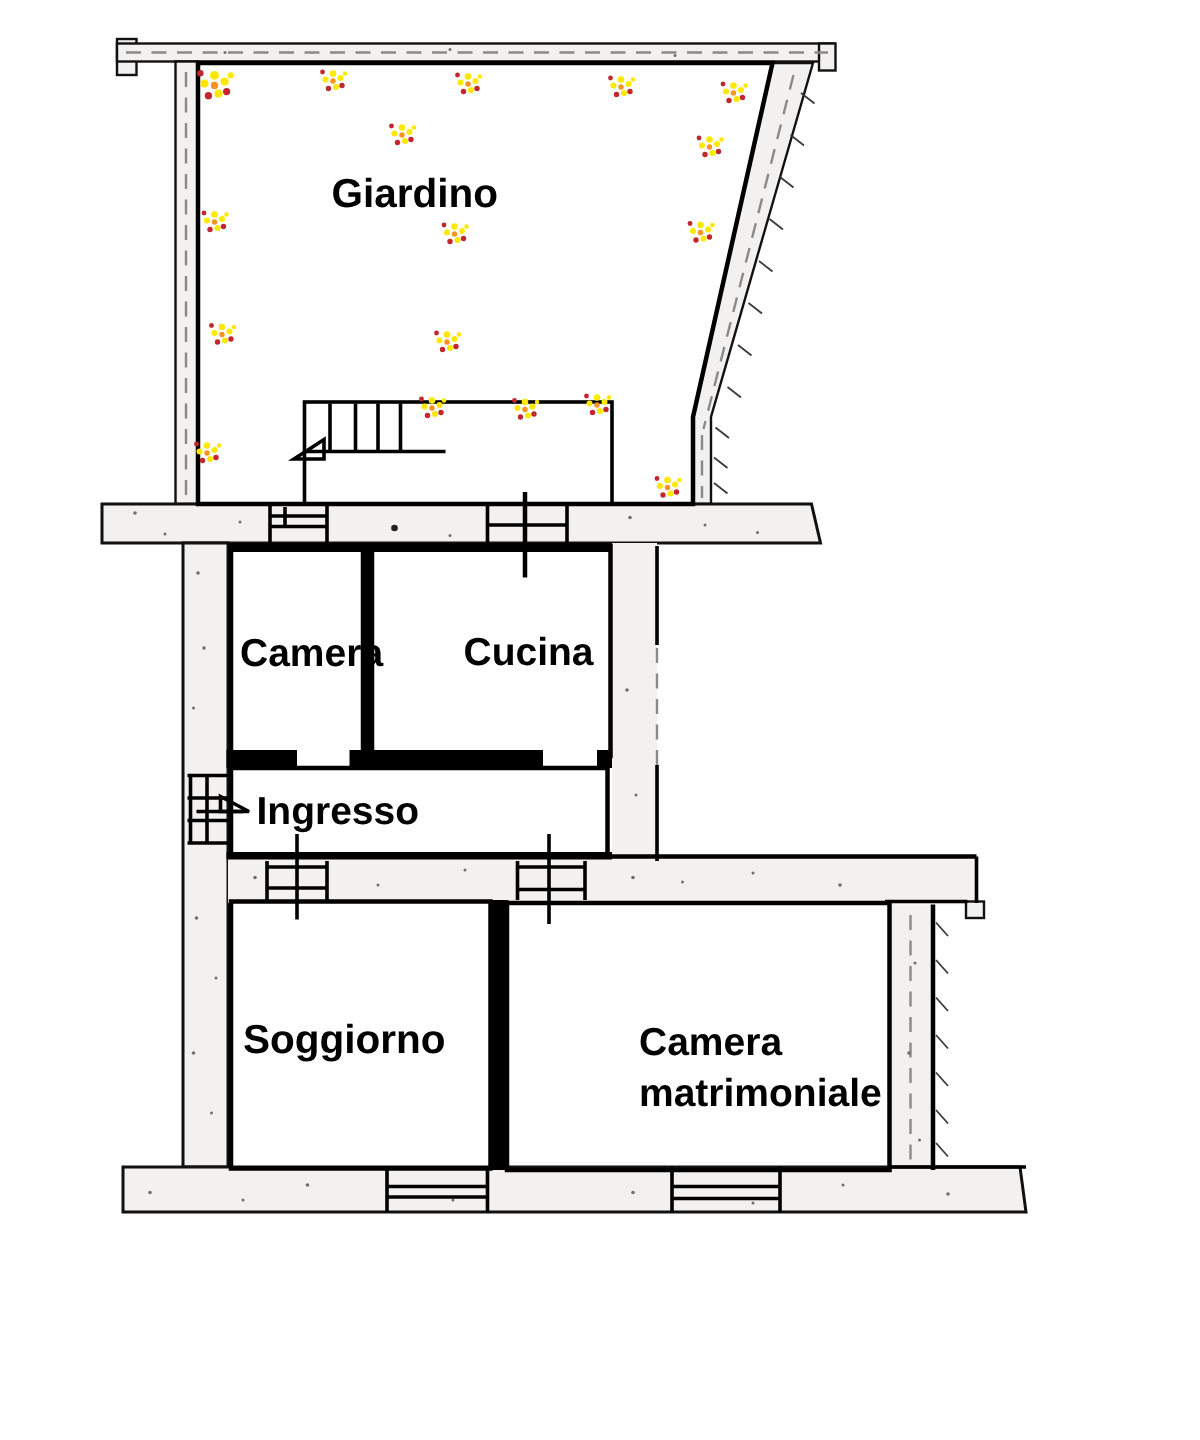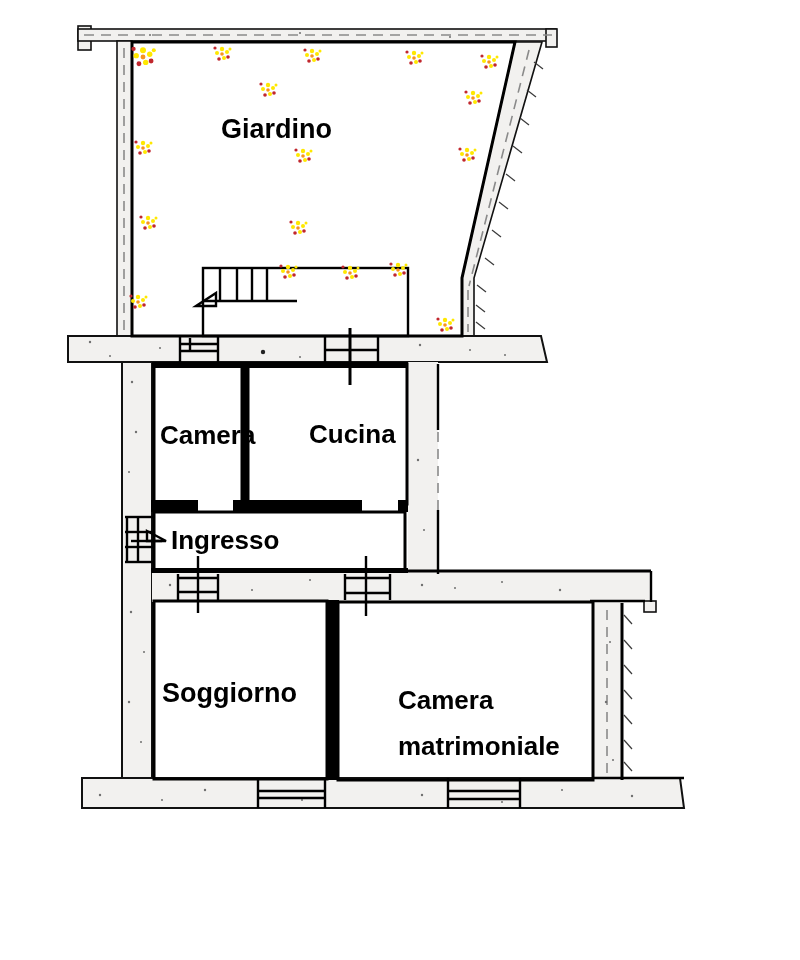--- a/index.html
+++ b/index.html
@@ -7,21 +7,21 @@
         font-family:"Liberation Sans",sans-serif;}
   svg{position:absolute;left:0;top:0;}
   .wall{stroke:#111;stroke-width:2;}
   .thinwall{stroke:#111;stroke-width:1.6;}
   .blk{stroke:#000;stroke-width:2.4;fill:none;}
   .blk3{stroke:#000;stroke-width:3;fill:none;}
   .dash{stroke:#8a8a8a;stroke-width:1.6;stroke-dasharray:10 7;fill:none;}
   .hatch{stroke:#3a3a3a;stroke-width:1.2;}
   .speck{fill:#6f6f6f;}
   .lbl{position:absolute;font-weight:bold;color:#000;font-size:26px;line-height:30px;white-space:nowrap;}
-  .lbl2{white-space:normal;line-height:46px;width:185px;}
+  .lbl2{white-space:normal;line-height:34px;width:185px;margin-left:28px;}
 </style>
 </head>
 <body>
 
 <div class="plan">
 <svg width="800" height="960" viewBox="0 0 800 960">
 
   <defs>
     <g id="flower">
       <circle cx="0" cy="-5" r="2.2" fill="#FFE800"></circle>

